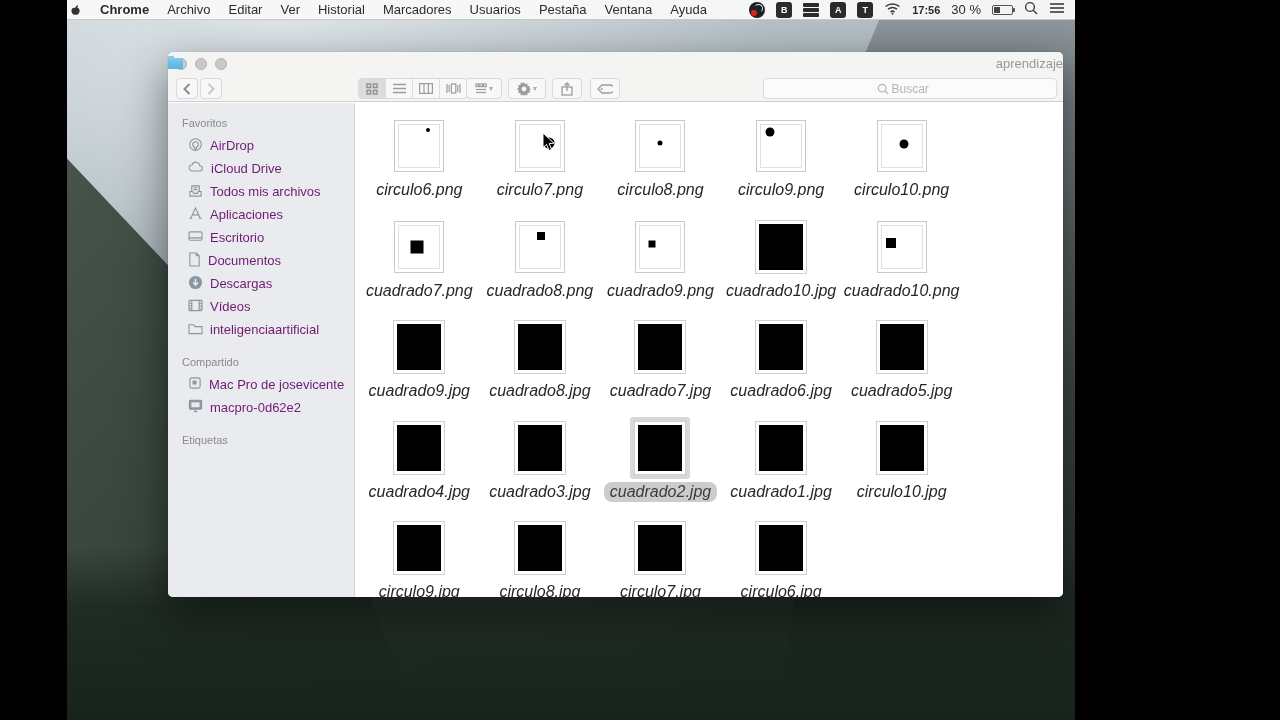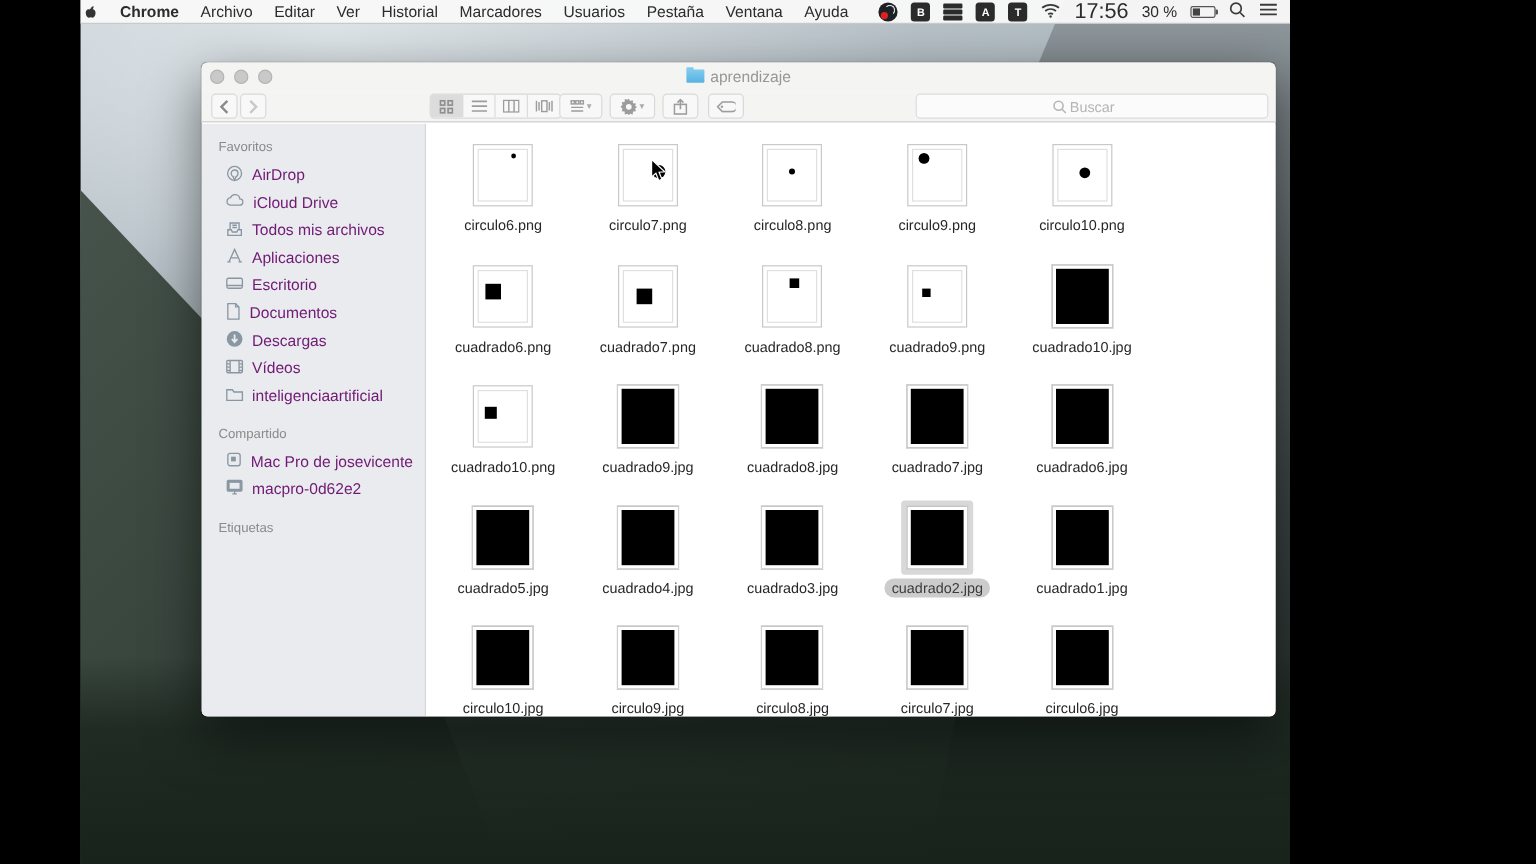--- a/index.html
+++ b/index.html
@@ -30,41 +30,41 @@
   .menu-app { font-weight:bold; padding:0 9px; }
   .menu-item { padding:0 9px; }
   .menubar-right { margin-left:auto; display:flex; align-items:center; gap:11px; padding-right:10px; height:100%; }
   .appicon { width:16px; height:16px; border-radius:3px; background:#2b2b2b; color:#fff;
     font-size:9px; font-weight:bold; display:flex; align-items:center; justify-content:center; position:relative; }
   .obs { border-radius:50%; background:#1d2124; }
   .obs .reddot { position:absolute; left:2px; bottom:2px; width:6px; height:6px; border-radius:50%; background:#e02020; }
   .obs .arc { position:absolute; right:2px; top:2px; width:9px; height:9px; border:1.5px solid #dfe3e6; border-left-color:transparent; border-bottom-color:transparent; border-radius:50%; }
   .stackicon { display:flex; flex-direction:column; gap:1px; }
   .stackicon span { display:block; width:16px; height:4px; background:#2b2b2b; border-radius:1px; }
-  .mtime { font-size:18px; }
+  .mtime { font-size:11px;font-weight:bold; }
   .mbatt { font-size:13px; }
   .batticon { position:relative; width:21px; height:10px; border:1px solid #555; border-radius:2px; }
   .batticon::after { content:""; position:absolute; right:-3px; top:2.5px; width:2px; height:4px; background:#555; border-radius:0 1px 1px 0; }
   .batticon .fill { position:absolute; left:1px; top:1px; bottom:1px; width:30%; background:#444; }
 
   
   .desk-folder { position:absolute; left:1048px; top:30px; width:62px; text-align:center; z-index:5; }
   .folder-shape { position:relative; width:46px; height:34px; margin:8px auto 4px;
     background:linear-gradient(180deg,#71c9f3 0%,#54b5e9 55%,#46a7de 100%); border-radius:2px 3px 3px 3px; }
   .folder-shape::before { content:""; position:absolute; left:0; top:-5px; width:19px; height:6px;
     background:#71c9f3; border-radius:2px 2px 0 0; }
   .desk-folder .dlabel { color:#fff; font-size:12px; text-shadow:0 1px 2px rgba(0,0,0,.65); }
 
   
   .window { position:absolute; left:101px; top:52px; width:895px; height:545px;
     border-radius:5px; background:#fff; box-shadow:0 15px 45px rgba(0,0,0,.5), 0 0 1px rgba(0,0,0,.4); z-index:10; }
   .titlebar { position:absolute; left:0; top:0; right:0; height:24px; background:#f4f4f3; border-radius:5px 5px 0 0; }
   .lights { position:absolute; left:7px; top:6px; display:flex; gap:8px; }
   .light { width:12px; height:12px; border-radius:50%; background:#c9c9c9; border:1px solid #b4b4b4; }
-  .wtitle { position:absolute; left:0; right:0; top:4px; display:flex; justify-content:center; align-items:center; gap:5px;
+  .wtitle { position:absolute; left:0; right:0; top:4px; display:flex; justify-content:space-between; align-items:center; gap:5px;
     font-size:13px; color:#979797; }
   .wtitle .tfolder { width:15px; height:11px; position:relative; background:linear-gradient(180deg,#7fcbee,#58b2e2); border-radius:1px; }
   .wtitle .tfolder::before { content:""; position:absolute; left:0; top:-2px; width:6px; height:3px; background:#7fcbee; border-radius:1px 1px 0 0; }
 
   .toolbar { position:absolute; left:0; top:24px; right:0; height:26px; background:#f4f4f3; border-bottom:1px solid #cfcfcf; }
   .tbtn { position:absolute; top:2px; height:21px; background:#f8f8f8; border:1px solid #d9d9d9; border-radius:4px;
     display:flex; align-items:center; justify-content:center; color:#9c9c9c; }
   .nav-back { left:8px; width:22px; }
   .nav-fwd  { left:32px; width:22px; color:#c8c8c8; }
   .seg { position:absolute; left:190px; top:2px; height:21px; display:flex; border:1px solid #d9d9d9; border-radius:4px; overflow:hidden; background:#f8f8f8; }
@@ -95,21 +95,21 @@
     padding:12px 0 0 4px; display:grid; grid-template-columns:repeat(5,120.6px); grid-auto-rows:100.5px; }
   .cell { display:flex; flex-direction:column; align-items:center; }
   .thumbwrap { width:60px; height:62px; display:flex; align-items:center; justify-content:center; border-radius:3px; position:relative; }
   .thumbwrap.sel { background:#d8d8d8; }
   .thumb { position:relative; }
   .thumb.png { width:50px; height:52px; background:#fff; border:1px solid #c9c9c9; padding:3px; }
   .thumb.png .inner { width:100%; height:100%; border:1px solid #e0e0e0; background:#fff; position:relative; }
   .thumb.jpg { width:50px; height:52px; background:#000; border:3px solid #fff; outline:1px solid #cfcfcf; }
   .shape { position:absolute; background:#000; transform:translate(-50%,-50%); }
   .shape.circle { border-radius:50%; }
-  .flabel { margin-top:3px; font-size:12px; color:#272727; padding:1px 6px; border-radius:8px; white-space:nowrap; }
+  .flabel { margin-top:3px; font-size:16px; color:#272727; padding:1px 6px; border-radius:8px; white-space:nowrap;font-style:italic; }
   .flabel.sel { background:#cccccc; color:#3c3c3c; }
 
   .cursor { position:absolute; left:374px; top:80px; z-index:40; pointer-events:none; }
 </style>
 </head>
 <body>
 
 <div class="screen">
   <div class="wallpaper">
     <div class="wp-haze"></div>
@@ -416,30 +416,20 @@
                   <div class="shape circle" style="width: 9px; height: 9px; left: 55%; top: 46%;"></div>
                 </div>
               </div>
             </div>
             <div class="flabel">circulo10.png</div>
           </div>
           <div class="cell">
             <div class="thumbwrap">
               <div class="thumb png">
                 <div class="inner">
-                  <div class="shape square" style="width: 13px; height: 13px; left: 30%; top: 42%;"></div>
-                </div>
-              </div>
-            </div>
-            <div class="flabel">cuadrado6.png</div>
-          </div>
-          <div class="cell">
-            <div class="thumbwrap">
-              <div class="thumb png">
-                <div class="inner">
                   <div class="shape square" style="width: 13px; height: 13px; left: 44%; top: 50%;"></div>
                 </div>
               </div>
             </div>
             <div class="flabel">cuadrado7.png</div>
           </div>
           <div class="cell">
             <div class="thumbwrap">
               <div class="thumb png">
                 <div class="inner">

